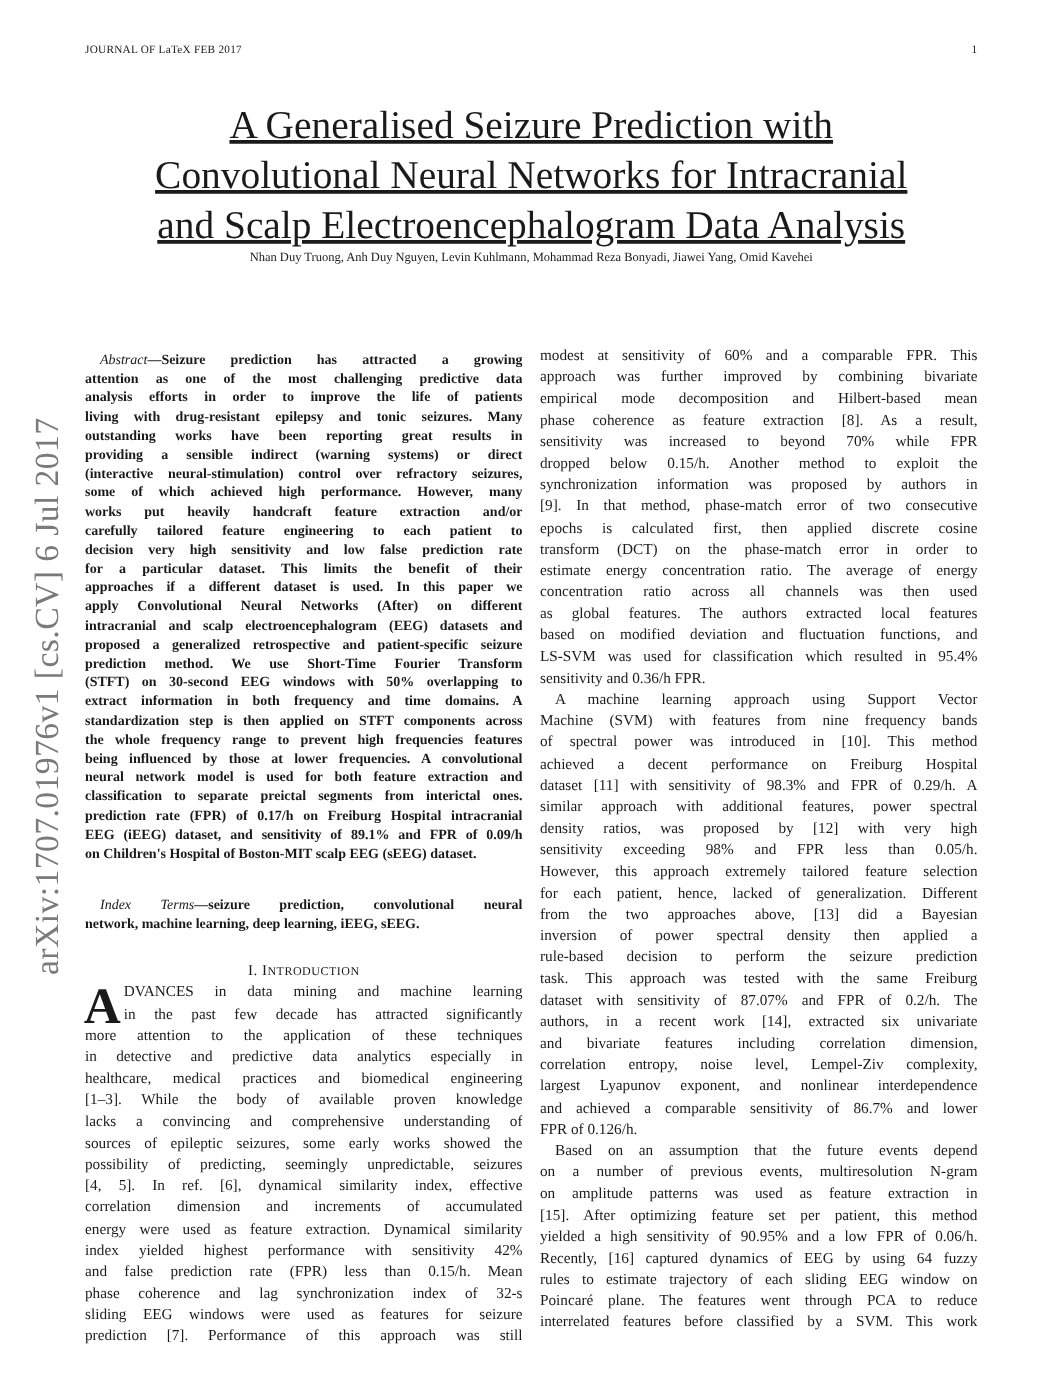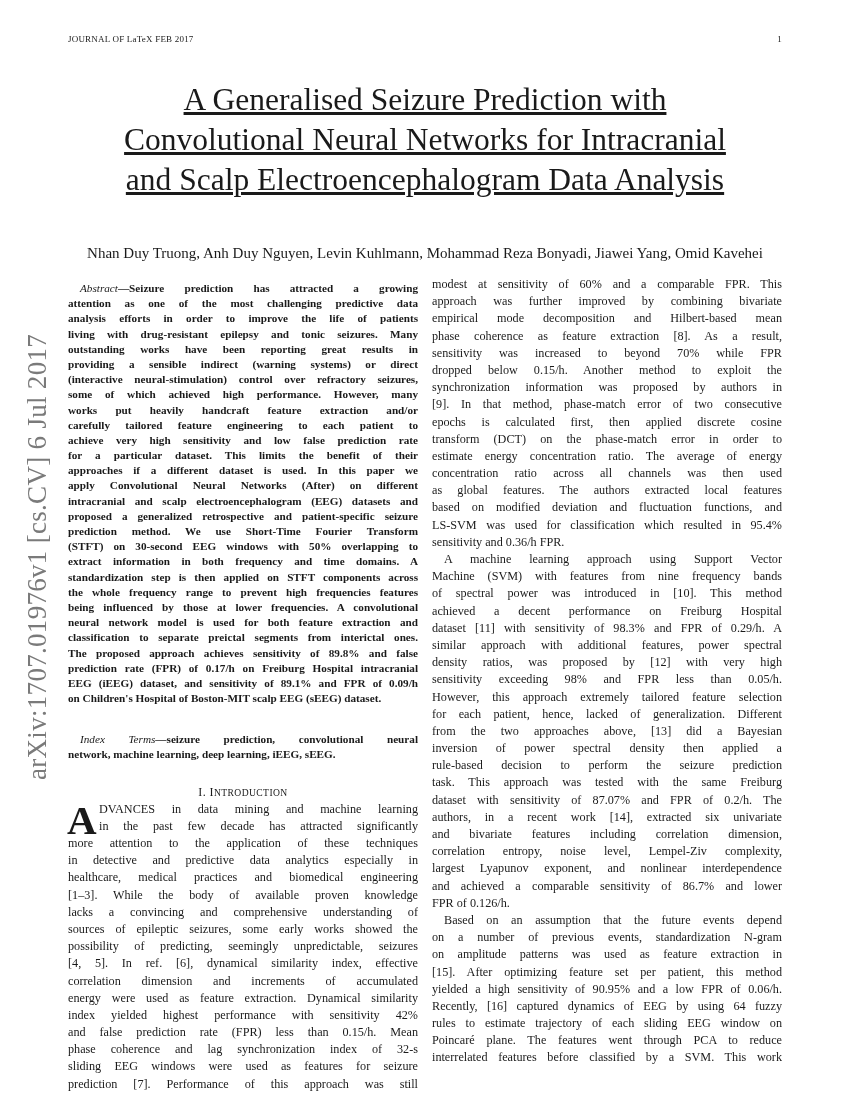--- a/index.html
+++ b/index.html
@@ -3,21 +3,21 @@
 <meta charset="utf-8">
 <style>
   html, body { margin: 0; padding: 0; background: #ffffff; }
   body { width: 850px; height: 1100px; position: relative; overflow: hidden; color: #1a1a1a; font-family: "Liberation Serif", "DejaVu Serif", serif; }
   .running-header { position: absolute; top: 34px; left: 68px; right: 68px; height: 14px; font-size: 9px; letter-spacing: 0.2px; }
   .running-header .left { position: absolute; left: 0; top: 0; }
   .running-header .right { position: absolute; right: 0; top: 0; }
   .arxiv-stamp { position: absolute; left: 22px; top: 780px; transform-origin: left top; transform: rotate(-90deg); font-size: 27px; color: #7a7a7a; white-space: nowrap; letter-spacing: 0.3px; }
   .title { position: absolute; top: 80px; left: 40px; right: 40px; text-align: center; font-size: 31.5px; line-height: 40px; font-weight: normal; text-decoration: underline; }
   .title div { white-space: nowrap; }
-  .authors { position: absolute; top: 201px; left: 40px; right: 40px; text-align: center; font-size: 15px; white-space: nowrap; margin-top: 44px; }
+  .authors { position: absolute; top: 201px; left: 40px; right: 40px; text-align: center; font-size: 10px; white-space: nowrap; }
   .col { position: absolute; width: 350px; font-size: 12.2px; }
   .col.left { left: 68px; }
   .col.right { left: 432px; }
   .line { height: 17.2px; line-height: 17.2px; white-space: nowrap; text-align: justify; text-align-last: justify; overflow: hidden; }
   .line.last { text-align-last: left; }
   .line.indent { padding-left: 12px; }
   .abstract .line { font-weight: bold; font-size: 11.2px; height: 15.2px; line-height: 15.2px; }
   .abstract .line em { font-weight: normal; }
   .index-terms .line { font-weight: bold; font-size: 11.2px; height: 15.2px; line-height: 15.2px; }
   .index-terms .line em { font-weight: normal; font-style: italic; }
@@ -50,35 +50,34 @@
       <div class="line indent"><em>Abstract</em><span>—Seizure prediction has attracted a growing</span></div>
       <div class="line">attention as one of the most challenging predictive data</div>
       <div class="line">analysis efforts in order to improve the life of patients</div>
       <div class="line">living with drug-resistant epilepsy and tonic seizures. Many</div>
       <div class="line">outstanding works have been reporting great results in</div>
       <div class="line">providing a sensible indirect (warning systems) or direct</div>
       <div class="line">(interactive neural-stimulation) control over refractory seizures,</div>
       <div class="line">some of which achieved high performance. However, many</div>
       <div class="line">works put heavily handcraft feature extraction and/or</div>
       <div class="line">carefully tailored feature engineering to each patient to</div>
-      <div class="line">achieve very high sensitivity and low false prediction rate</div>
+      <div class="line">decision very high sensitivity and low false prediction rate</div>
       <div class="line">for a particular dataset. This limits the benefit of their</div>
       <div class="line">approaches if a different dataset is used. In this paper we</div>
       <div class="line">apply Convolutional Neural Networks (After) on different</div>
       <div class="line">intracranial and scalp electroencephalogram (EEG) datasets and</div>
       <div class="line">proposed a generalized retrospective and patient-specific seizure</div>
       <div class="line">prediction method. We use Short-Time Fourier Transform</div>
       <div class="line">(STFT) on 30-second EEG windows with 50% overlapping to</div>
       <div class="line">extract information in both frequency and time domains. A</div>
       <div class="line">standardization step is then applied on STFT components across</div>
       <div class="line">the whole frequency range to prevent high frequencies features</div>
       <div class="line">being influenced by those at lower frequencies. A convolutional</div>
       <div class="line">neural network model is used for both feature extraction and</div>
       <div class="line">classification to separate preictal segments from interictal ones.</div>
-      <div class="line">The proposed approach achieves sensitivity of 89.8% and false</div>
       <div class="line">prediction rate (FPR) of 0.17/h on Freiburg Hospital intracranial</div>
       <div class="line">EEG (iEEG) dataset, and sensitivity of 89.1% and FPR of 0.09/h</div>
       <div class="line last">on Children's Hospital of Boston-MIT scalp EEG (sEEG) dataset.</div>
     </div>
   <div style="height:26px;"></div>
   <div class="index-terms" id="index-terms">
       <div class="line indent"><em>Index Terms</em><span>—seizure prediction, convolutional neural</span></div>
       <div class="line last">network, machine learning, deep learning, iEEG, sEEG.</div>
     </div>
   <div style="height:20px;"></div>
@@ -142,21 +141,21 @@
       <div class="line">dataset with sensitivity of 87.07% and FPR of 0.2/h. The</div>
       <div class="line">authors, in a recent work [14], extracted six univariate</div>
       <div class="line">and bivariate features including correlation dimension,</div>
       <div class="line">correlation entropy, noise level, Lempel-Ziv complexity,</div>
       <div class="line">largest Lyapunov exponent, and nonlinear interdependence</div>
       <div class="line">and achieved a comparable sensitivity of 86.7% and lower</div>
       <div class="line last">FPR of 0.126/h.</div>
     </div>
     <div>
       <div class="line indent">Based on an assumption that the future events depend</div>
-      <div class="line">on a number of previous events, standardization N-gram</div>
+      <div class="line">on a number of previous events, multiresolution N-gram</div>
       <div class="line">on amplitude patterns was used as feature extraction in</div>
       <div class="line">[15]. After optimizing feature set per patient, this method</div>
       <div class="line">yielded a high sensitivity of 90.95% and a low FPR of 0.06/h.</div>
       <div class="line">Recently, [16] captured dynamics of EEG by using 64 fuzzy</div>
       <div class="line">rules to estimate trajectory of each sliding EEG window on</div>
       <div class="line">Poincaré plane. The features went through PCA to reduce</div>
       <div class="line">interrelated features before classified by a SVM. This work</div>
     </div>
   </div>
 

